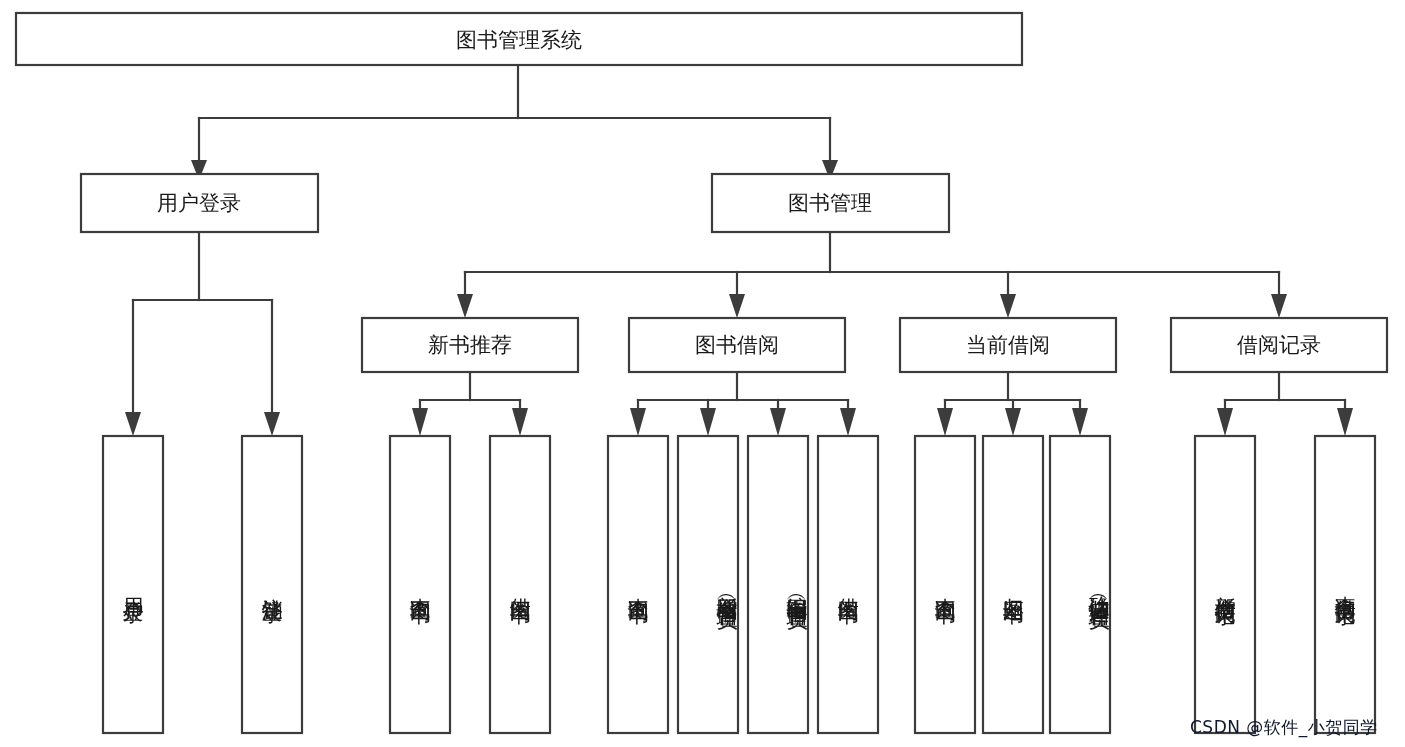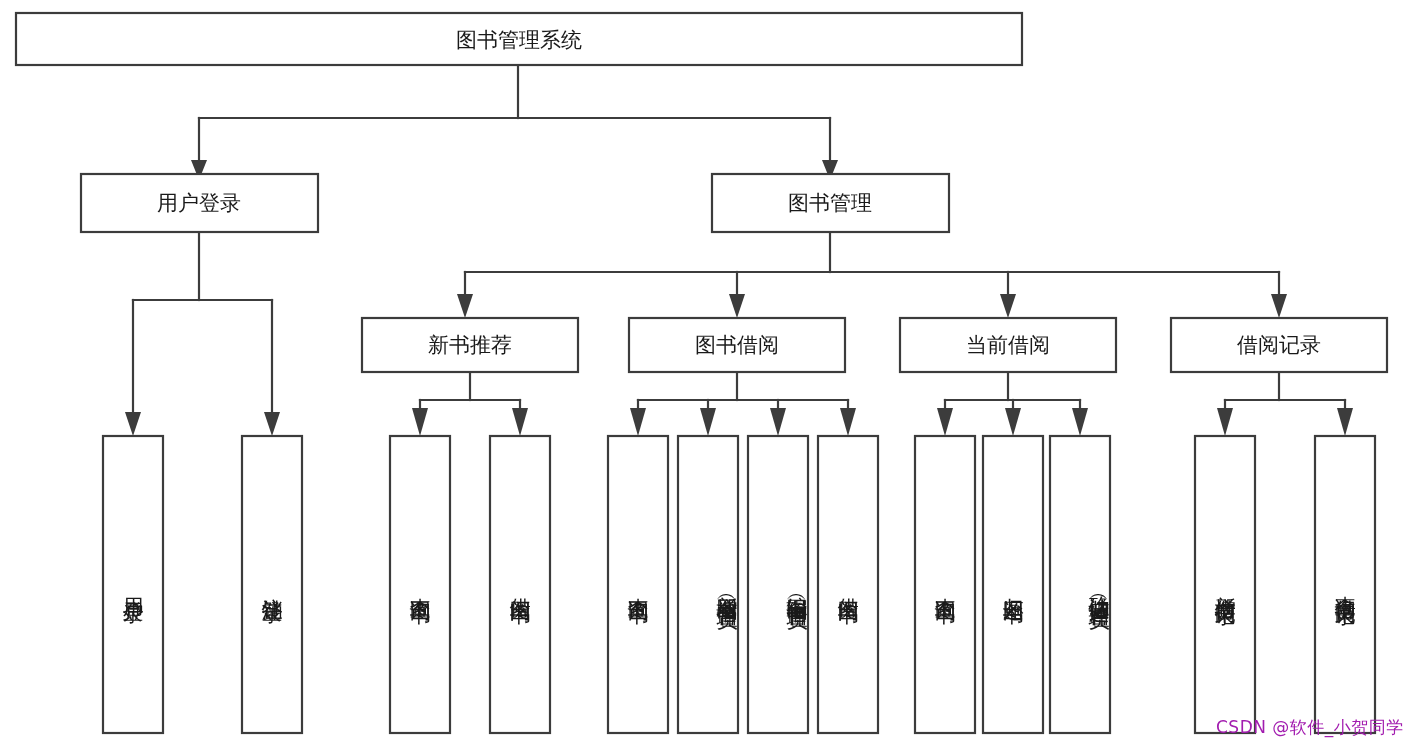--- a/index.html
+++ b/index.html
@@ -64,24 +64,23 @@
     align-items: center;
     justify-content: center;
     pointer-events: none;
   }
   .watermark {
     position: absolute;
     left: 1190px;
     top: 716px;
     font-family: "DejaVu Sans", "Liberation Sans", sans-serif;
     font-size: 17px;
-    color: #a21caf;
+    color: #0f172a;
     white-space: nowrap;
     letter-spacing: 0.5px;
-    margin-left: 26px;
   }
 </style>
 </head>
 <body>
 
 <div id="diagram-root">
 
   <svg id="flow-svg" viewBox="0 0 1405 747">
 
     <g>

